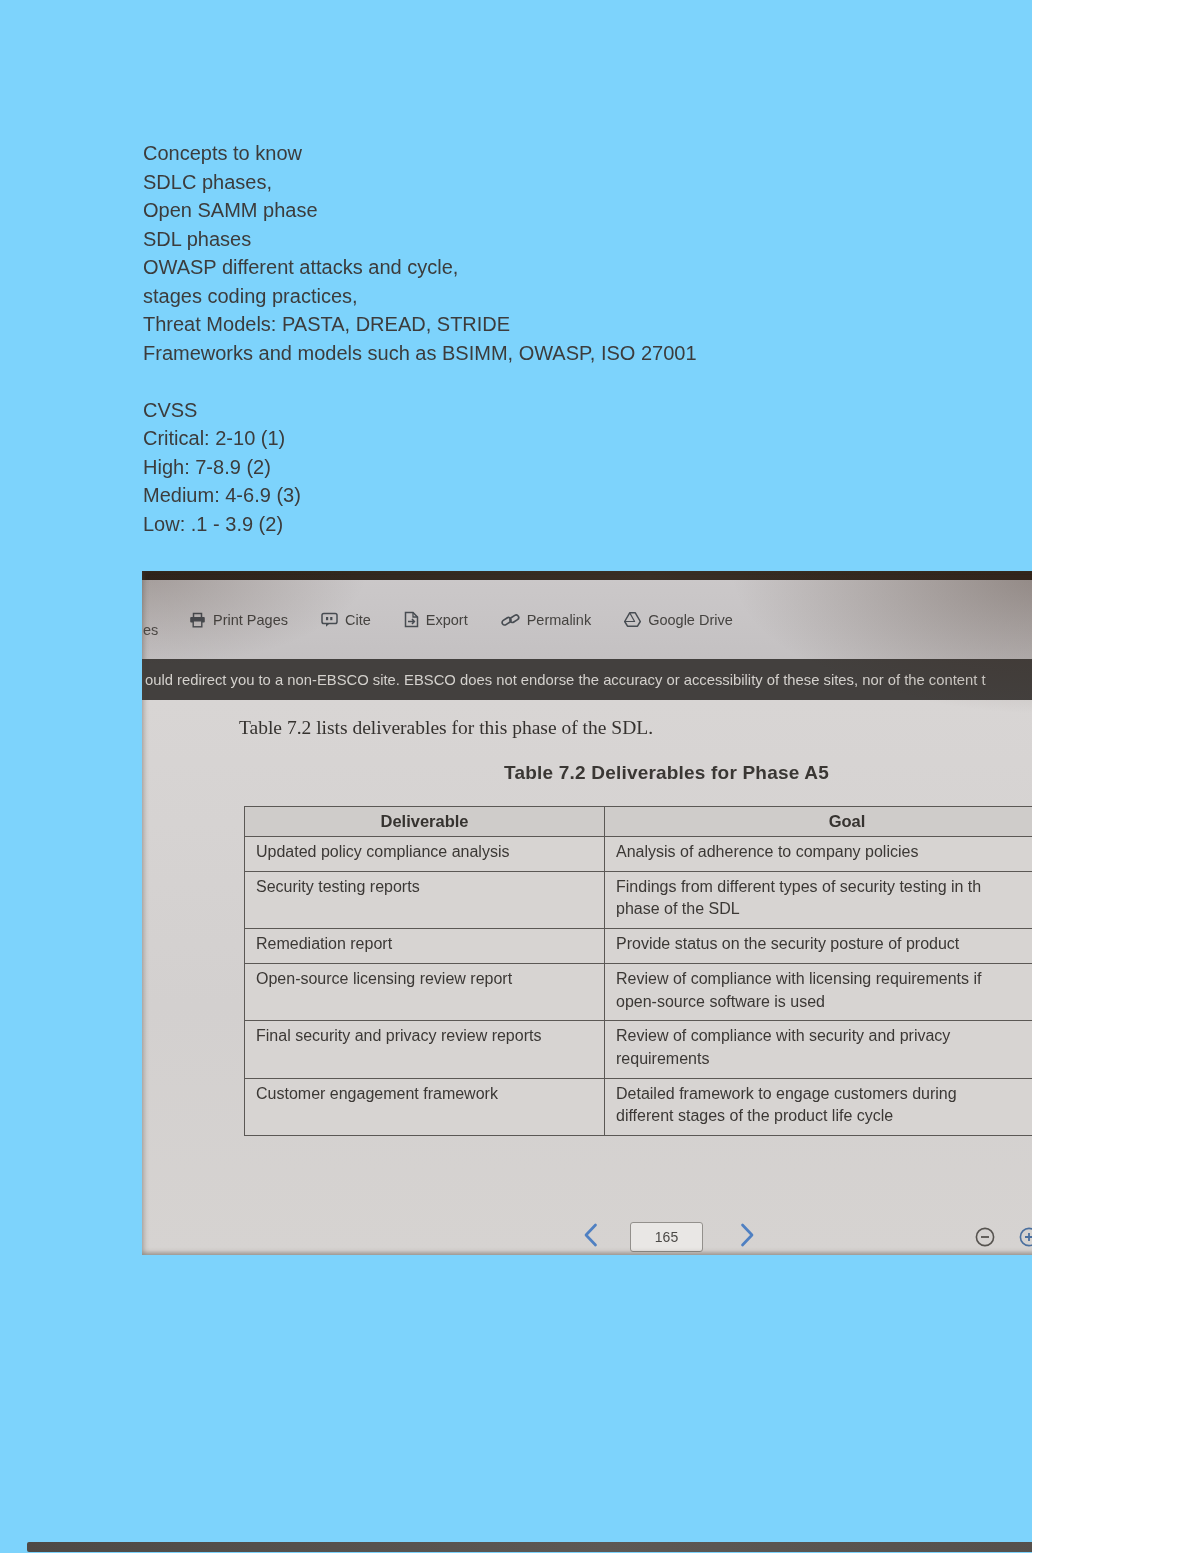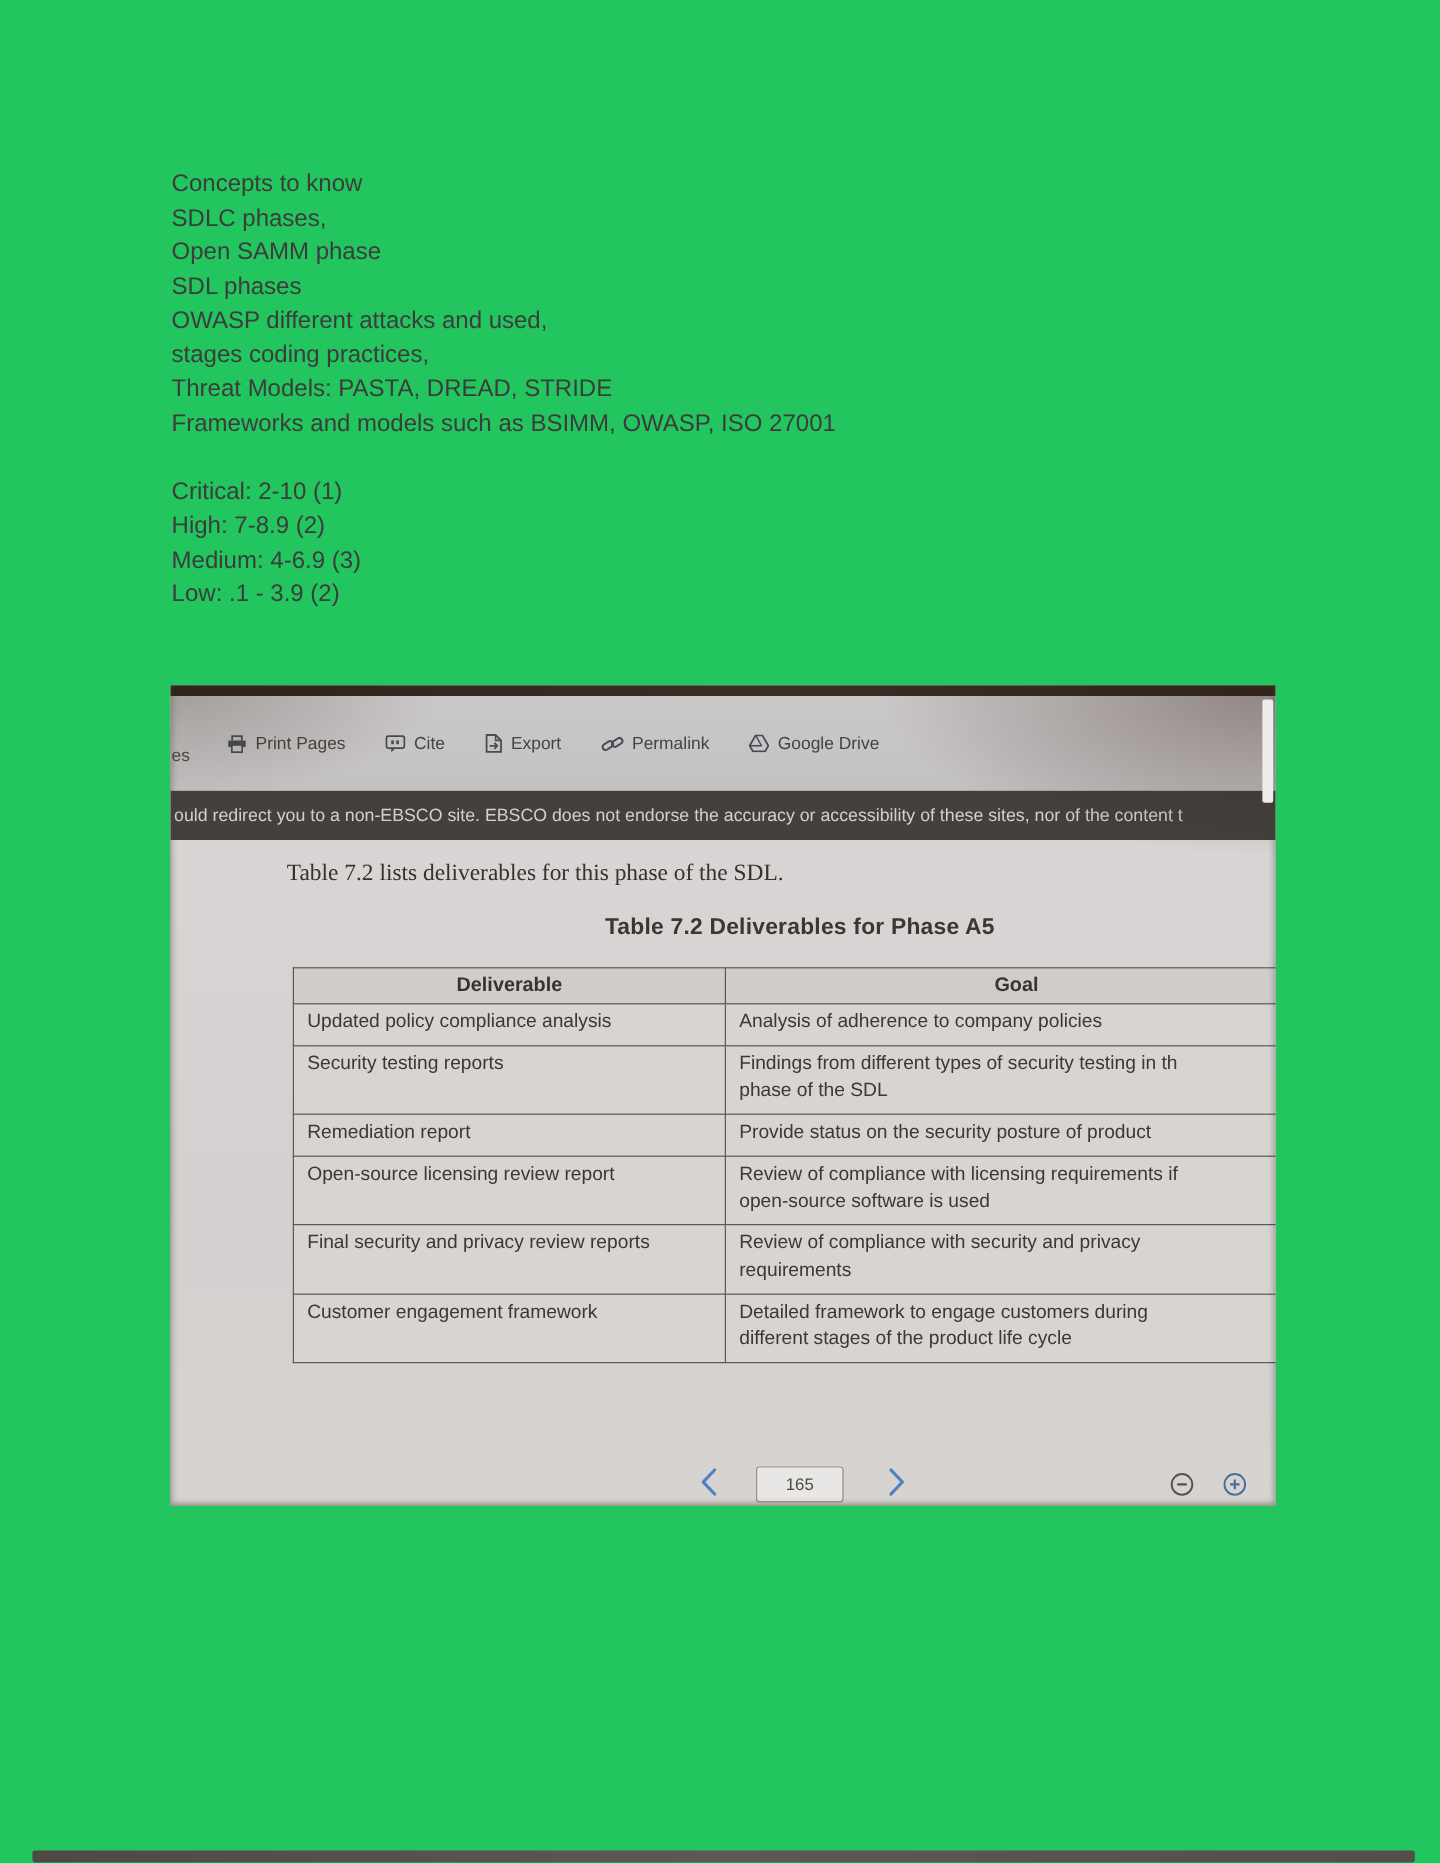--- a/index.html
+++ b/index.html
@@ -1,19 +1,19 @@
 <!DOCTYPE html>
 <html><head>
 <meta charset="utf-8">
 <style>
   * { margin:0; padding:0; box-sizing:border-box; }
   html,body { background:#ffffff; }
   .page {
-    position:relative; width:1200px; height:1553px;
-    background:#22c55e; overflow:hidden;
+    position:relative; width:1032px; height:1553px;
+    background:#7dd3fc; overflow:hidden;
     font-family:"Liberation Sans", sans-serif;
   }
 
   
   .notes { position:absolute; left:143px; top:139px; color:#3c3c3c; font-size:20px; line-height:28.5px; }
   .notes .group2 { margin-top:28.5px; }
   .note-line { white-space:nowrap; }
 
   
   .viewer {
@@ -78,26 +78,27 @@
 <body>
 
 <div class="page">
 
   <div class="notes">
     <div class="group1">
       <div class="note-line">Concepts to know</div>
       <div class="note-line">SDLC phases,</div>
       <div class="note-line">Open SAMM phase</div>
       <div class="note-line">SDL phases</div>
-      <div class="note-line">OWASP different attacks and used,</div>
+      <div class="note-line">OWASP different attacks and cycle,</div>
       <div class="note-line">stages coding practices,</div>
       <div class="note-line">Threat Models: PASTA, DREAD, STRIDE</div>
       <div class="note-line">Frameworks and models such as BSIMM, OWASP, ISO 27001</div>
     </div>
     <div class="group2">
+      <div class="note-line">CVSS</div>
       <div class="note-line">Critical: 2-10 (1)</div>
       <div class="note-line">High: 7-8.9 (2)</div>
       <div class="note-line">Medium: 4-6.9 (3)</div>
       <div class="note-line">Low: .1 - 3.9 (2)</div>
     </div>
   </div>
 
   <div class="viewer">
     <div class="viewer-topstrip"></div>
 

